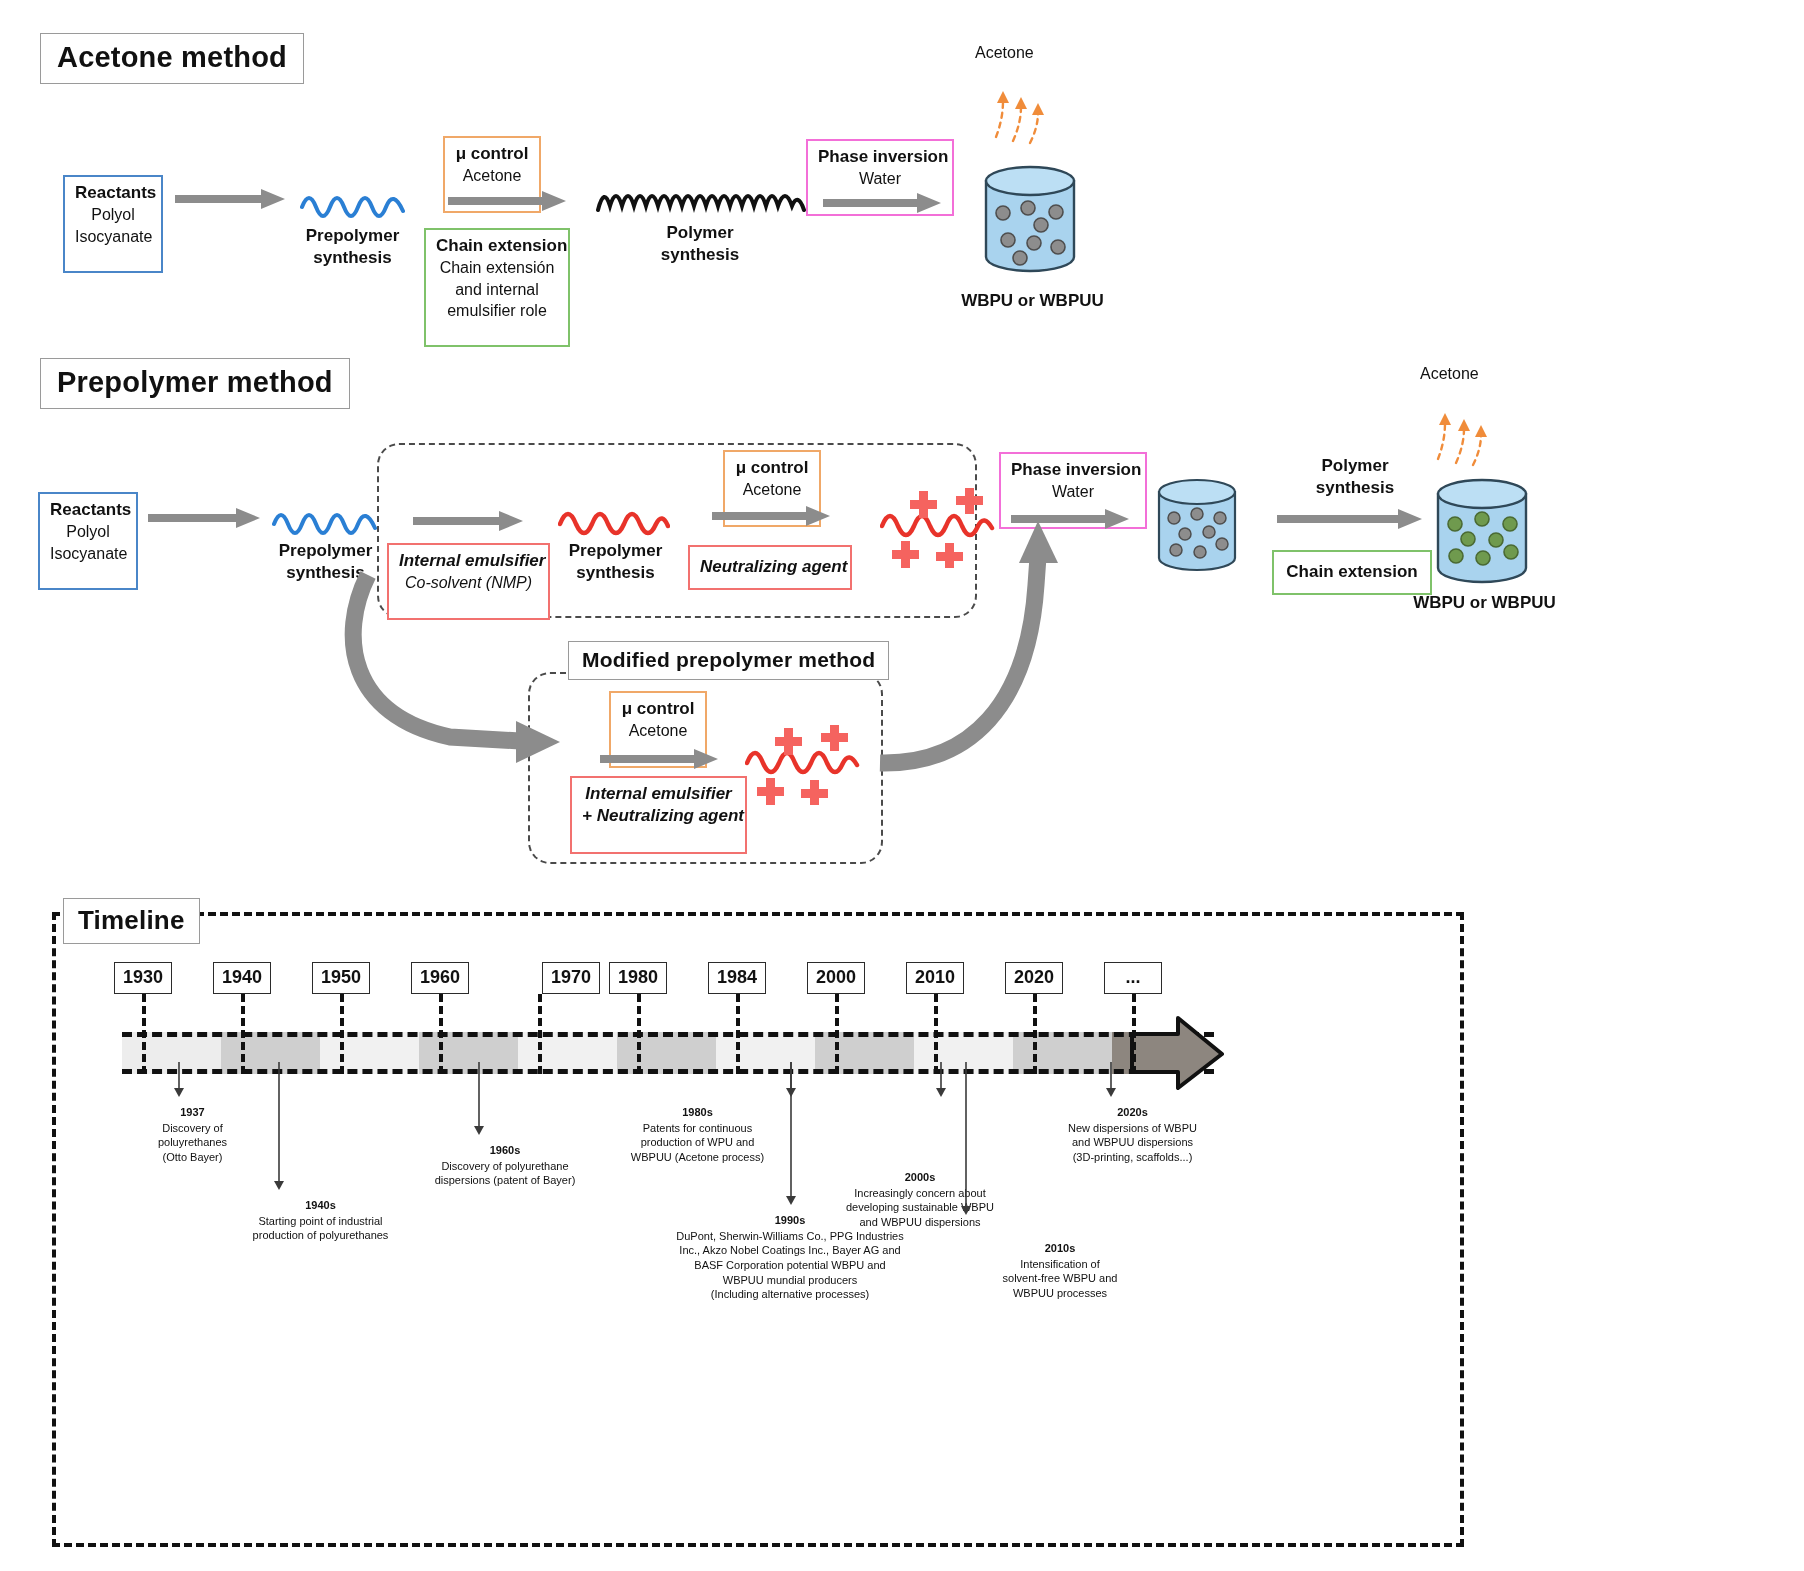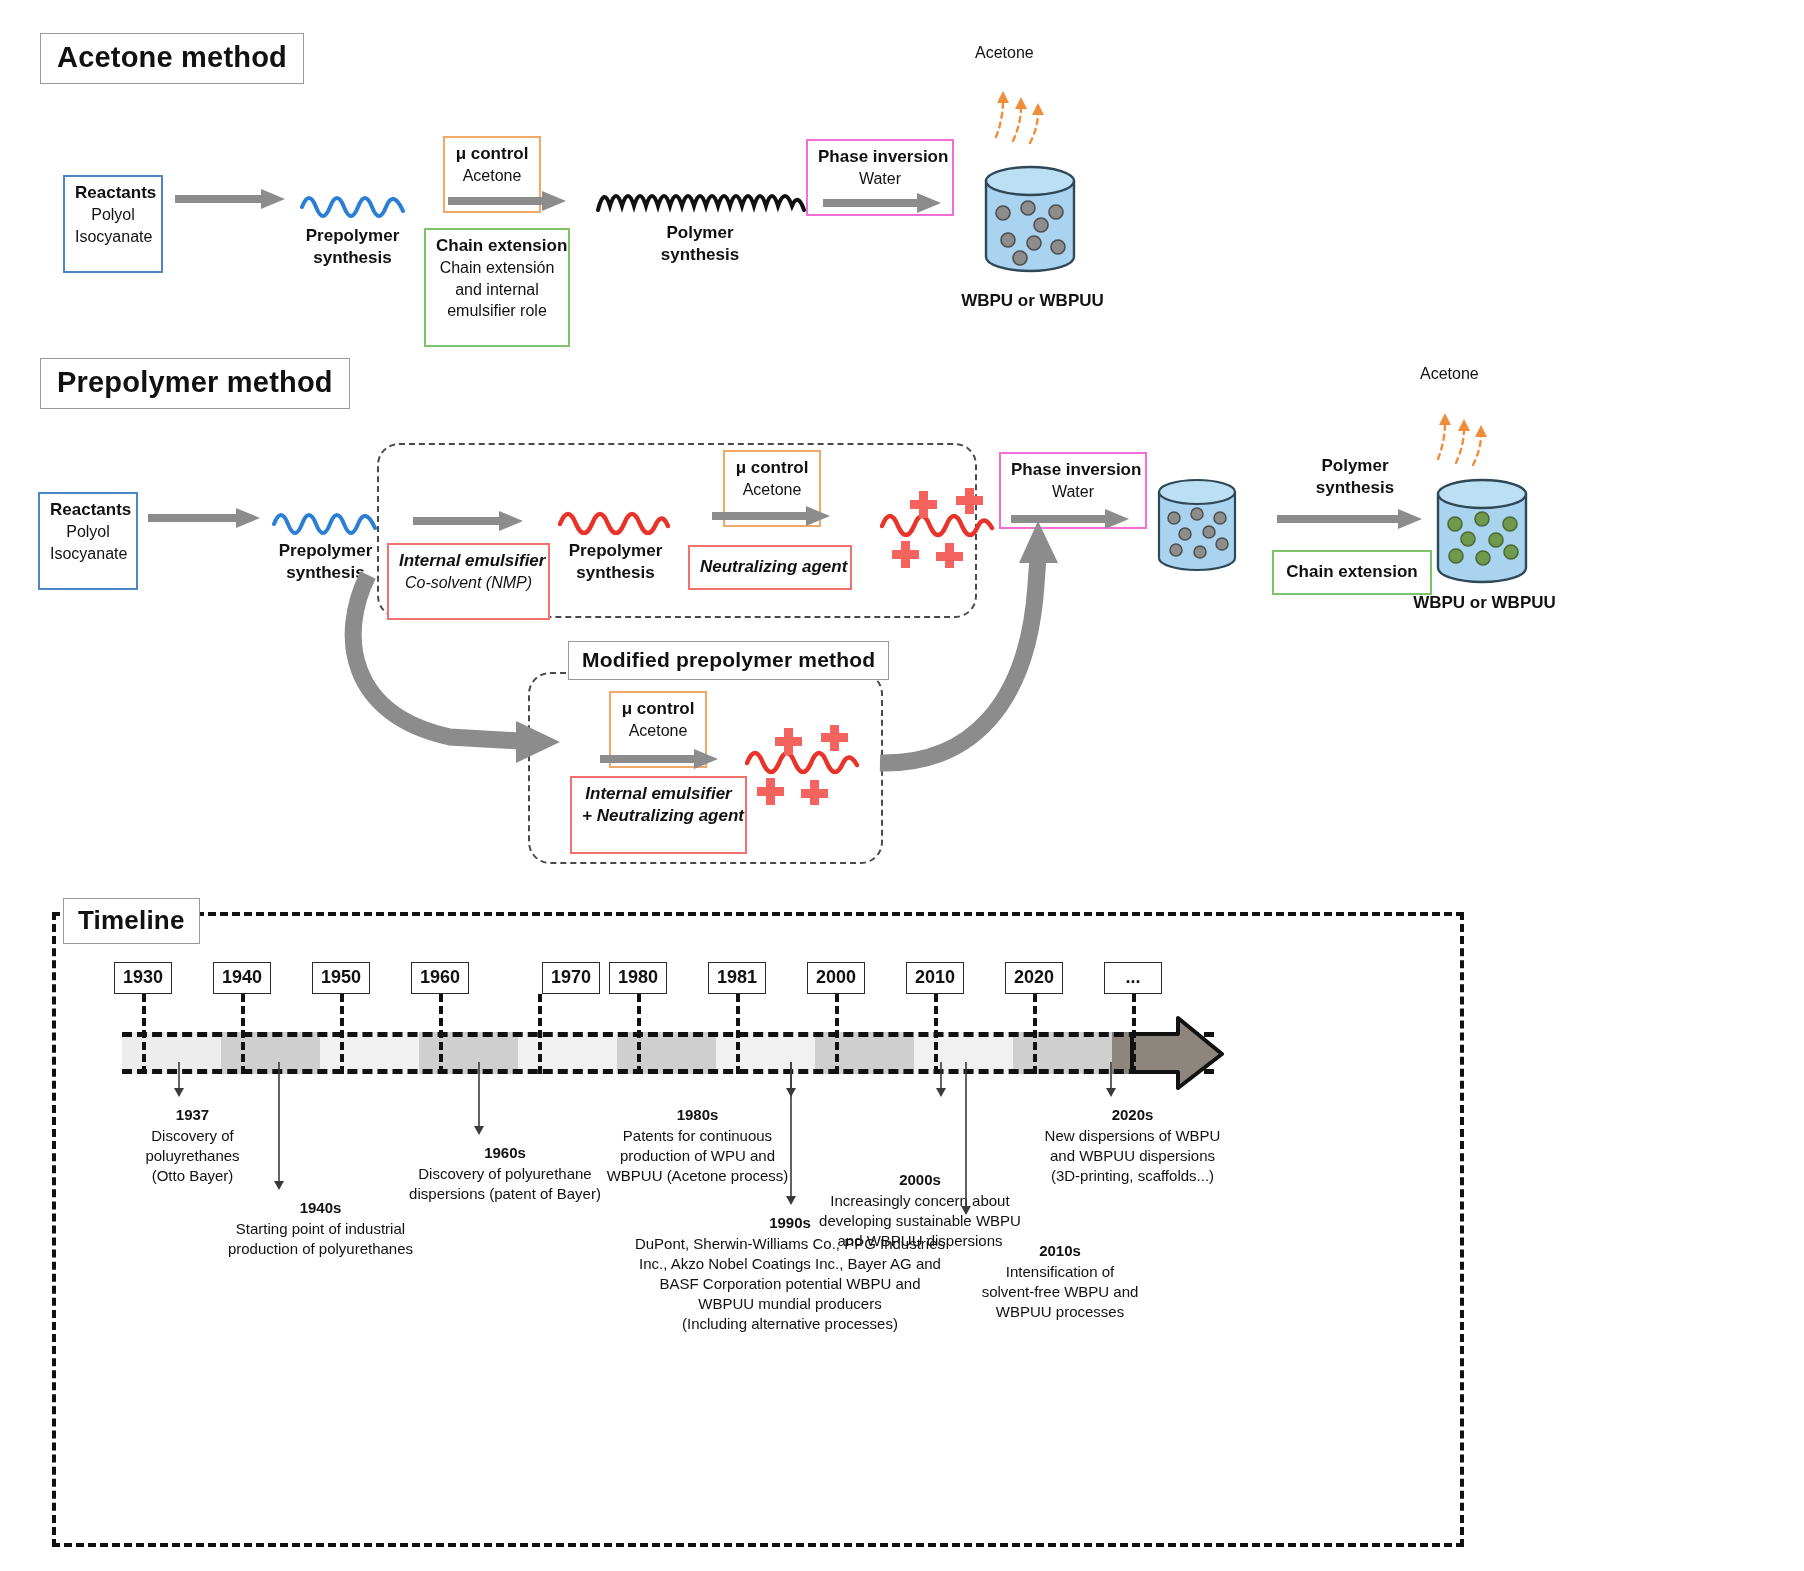--- a/index.html
+++ b/index.html
@@ -70,21 +70,21 @@
     text-align:center;
     padding:4px 0 5px 0;
     width:58px;
     box-sizing:border-box;
   }
   .tick{
     border-left:4px dashed #111;
     width:0;
   }
   .ann{
-    font-size:15px;
+    font-size:11px;
     line-height:1.33;
     text-align:center;
     color:#111;
   }
   .ann .y{font-weight:bold;display:block;margin-bottom:1px;}
   .leader svg{display:block;}
 </style>
 </head>
 <body>
 
@@ -420,21 +420,21 @@
     <div class="abs year-chip" style="left: 213px; top: 962px;">1940</div>
     <div class="abs tick" style="left: 241px; top: 994px; height: 80px;"></div>
     <div class="abs year-chip" style="left: 312px; top: 962px;">1950</div>
     <div class="abs tick" style="left: 340px; top: 994px; height: 80px;"></div>
     <div class="abs year-chip" style="left: 411px; top: 962px;">1960</div>
     <div class="abs tick" style="left: 439px; top: 994px; height: 80px;"></div>
     <div class="abs year-chip" style="left: 510px; top: 962px; margin-left: 32px;">1970</div>
     <div class="abs tick" style="left: 538px; top: 994px; height: 80px;"></div>
     <div class="abs year-chip" style="left: 609px; top: 962px;">1980</div>
     <div class="abs tick" style="left: 637px; top: 994px; height: 80px;"></div>
-    <div class="abs year-chip" style="left: 708px; top: 962px;">1981</div>
+    <div class="abs year-chip" style="left: 708px; top: 962px;">1984</div>
     <div class="abs tick" style="left: 736px; top: 994px; height: 80px;"></div>
     <div class="abs year-chip" style="left: 807px; top: 962px;">2000</div>
     <div class="abs tick" style="left: 835px; top: 994px; height: 80px;"></div>
     <div class="abs year-chip" style="left: 906px; top: 962px;">2010</div>
     <div class="abs tick" style="left: 934px; top: 994px; height: 80px;"></div>
     <div class="abs year-chip" style="left: 1005px; top: 962px;">2020</div>
     <div class="abs tick" style="left: 1033px; top: 994px; height: 80px;"></div>
     <div class="abs year-chip" style="left: 1104px; top: 962px;">...</div>
     <div class="abs tick" style="left: 1132px; top: 994px; height: 80px;"></div>
   </div>

